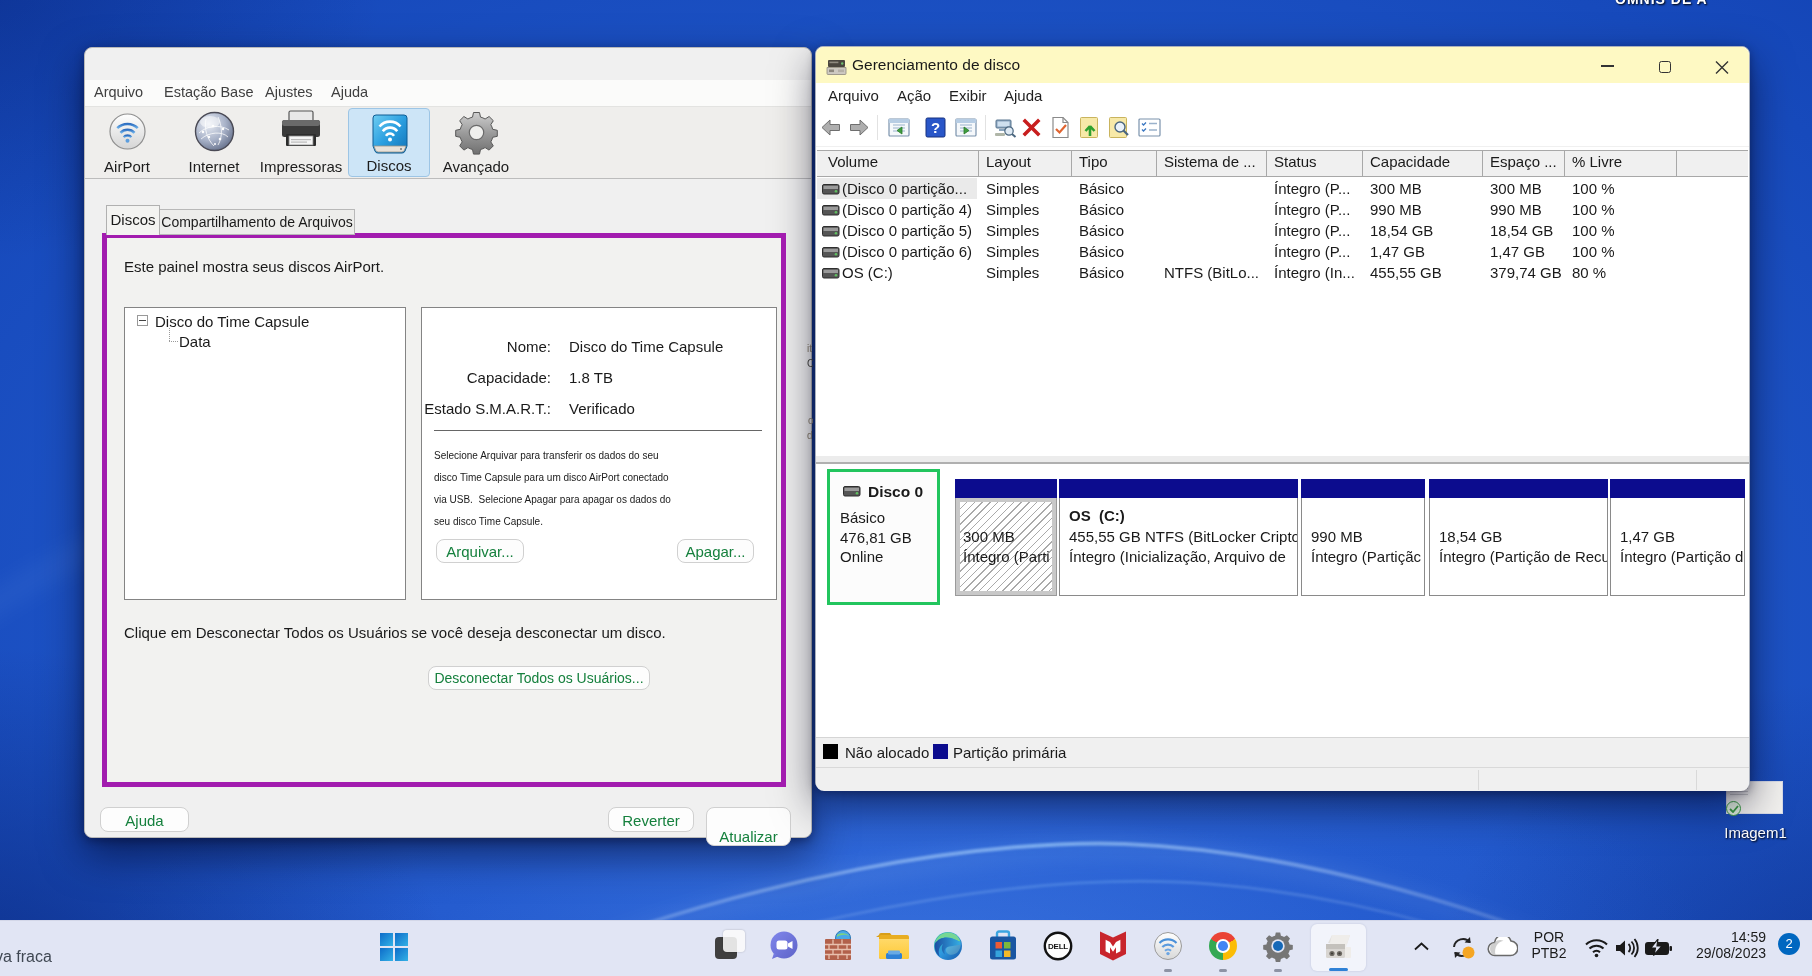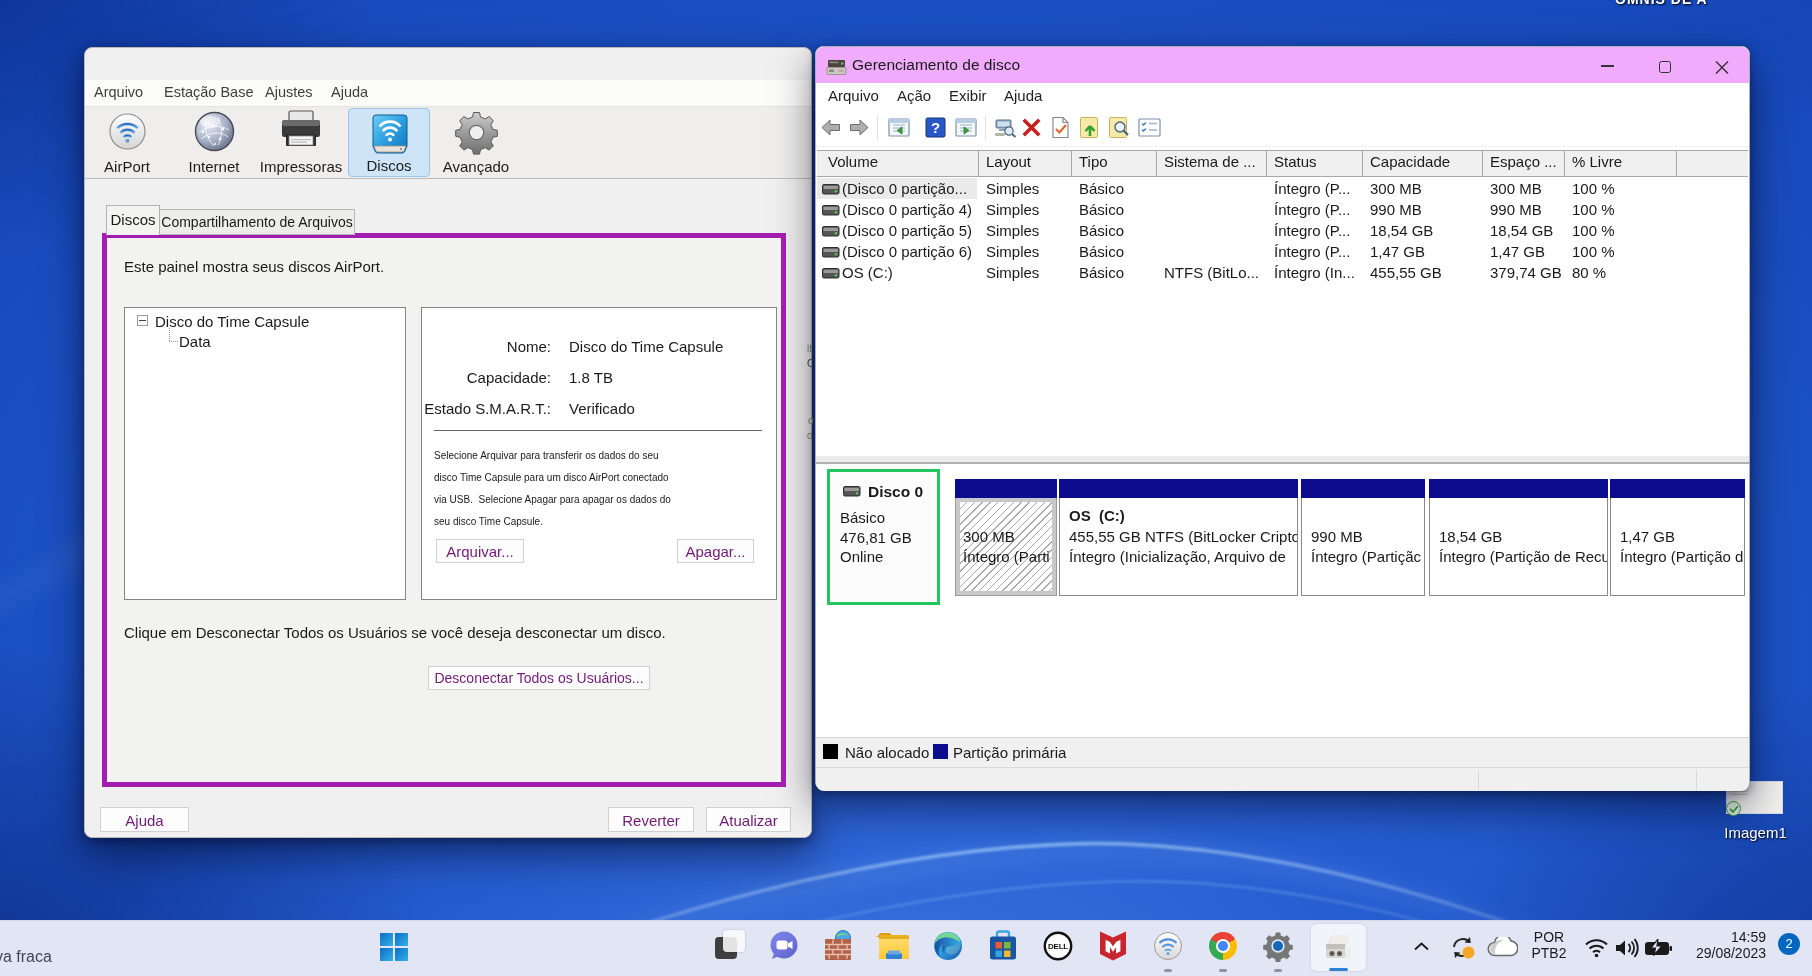--- a/index.html
+++ b/index.html
@@ -21,24 +21,24 @@
 .dtool{position:absolute;top:1px;height:69px;text-align:center;font-size:15px;color:#1c1c1c}
 .dtool .lbl{position:absolute;bottom:2px;left:0;right:0}
 #dutra .body{position:absolute;left:0;top:132px;right:0;bottom:0;background:#f0f0f0;border-radius:0 0 8px 8px}
 
 .tabsel{position:absolute;left:21px;top:25px;width:54px;height:30px;background:#f3f3f1;border:1px solid #b0b0b0;border-bottom:none;z-index:3;font-size:15px;text-align:center;padding-top:5px}
 .tabun{position:absolute;left:74px;top:29px;width:196px;height:26px;background:#ededeb;border:1px solid #b8b8b8;font-size:14px;text-align:center;padding-top:4px;z-index:2;white-space:nowrap}
 .tpanel{position:absolute;left:17px;top:53px;width:684px;height:554px;background:#f2f2f0;border:5px solid #a21caf;z-index:1}
 
 .treebox{position:absolute;left:17px;top:69px;width:282px;height:293px;background:#fff;border:1px solid #848484;font-size:15px}
 .detbox{position:absolute;left:314px;top:69px;width:356px;height:293px;background:#fff;border:1px solid #848484;font-size:15px}
-.btn{position:absolute;background:#fdfdfd;border:1px solid #d0d0d0;border-radius:0;font-size:15px;text-align:center;color:#701a75;white-space:nowrap}
+.btn{position:absolute;background:#fdfdfd;border:1px solid #d0d0d0;border-radius:8px;font-size:15px;text-align:center;color:#15803d;white-space:nowrap}
 
 #dm{left:815px;top:46px;width:935px;height:744px;background:#fff;border:1px solid #aab0bc}
-#dm .title{position:absolute;left:0;top:0;right:0;height:36px;background:#f0abfc;border-radius:8px 8px 0 0}
+#dm .title{position:absolute;left:0;top:0;right:0;height:36px;background:#fef9c3;border-radius:8px 8px 0 0}
 #dm .menubar{position:absolute;left:0;top:36px;right:0;height:26px;background:#fff;font-size:15px;color:#1f1f1f}
 #dm .menubar span{position:absolute;top:4px}
 #dm .toolbar{position:absolute;left:0;top:62px;right:0;height:38px;background:#fff;border-bottom:1px solid #f0f0f0}
 #dm .tbl{position:absolute;left:0;top:100px;right:0;height:309px;background:#fff;font-size:15px}
 .rico{position:absolute;left:5px;top:5px;width:18px;height:12px}
 .hatch{background:repeating-linear-gradient(135deg,#ffffff 0 4.5px,#aaaaaa 4.5px 5.5px)}
 #dm .thead{position:absolute;left:1px;top:3px;right:1px;height:27px;background:#f0f0f0;border-top:1px solid #a8a8a8;border-bottom:1px solid #a8a8a8}
 #dm .thead .cs{position:absolute;top:0;bottom:0;width:1px;background:#a8a8a8}
 #dm .row{position:absolute;left:1px;right:1px;height:21px}
 #dm .cell{position:absolute;top:2px;white-space:nowrap}
@@ -228,21 +228,21 @@
         <div class="abs" style="left:12px;top:122px;right:14px;height:1px;background:#666"></div>
         <div class="abs" style="left:12px;top:137px;width:345px;line-height:22px;font-size:10px;white-space:nowrap">Selecione Arquivar para transferir os dados do seu<br>disco Time Capsule para um disco AirPort conectado<br>via USB.&nbsp; Selecione Apagar para apagar os dados do<br>seu disco Time Capsule.</div>
         <div class="btn" style="left:14px;top:231px;width:88px;height:24px;padding-top:3px">Arquivar...</div>
         <div class="btn" style="left:255px;top:231px;width:77px;height:24px;padding-top:3px">Apagar...</div>
       </div>
       <div class="abs" style="left:17px;top:386px;font-size:15px">Clique em Desconectar Todos os Usuários se você deseja desconectar um disco.</div>
       <div class="btn" style="left:321px;top:428px;width:222px;height:24px;padding-top:3px;font-size:14px">Desconectar Todos os Usuários...</div>
     </div>
     <div class="btn" style="left:15px;top:627px;width:89px;height:25px;padding-top:4px">Ajuda</div>
     <div class="btn" style="left:523px;top:627px;width:86px;height:25px;padding-top:4px">Reverter</div>
-    <div class="btn" style="left:621px;top:627px;width:85px;height:25px;padding-top:4px">Atualizar</div>
+    <div class="btn" style="left:621px;top:627px;width:85px;height:39px;padding-top:20px">Atualizar</div>
   </div>
 </div>
 
 <div class="abs" style="left:806px;top:341px;width:7px;height:130px;z-index:4;font-size:10px;color:#6a6258;overflow:hidden">
 <div style="position:absolute;left:1px;top:2px">it</div>
     <div style="position:absolute;left:1px;top:17px;color:#333">C</div>
     <div style="position:absolute;left:2px;top:74px">o</div>
     <div style="position:absolute;left:1px;top:89px">d</div>
 </div>
 

